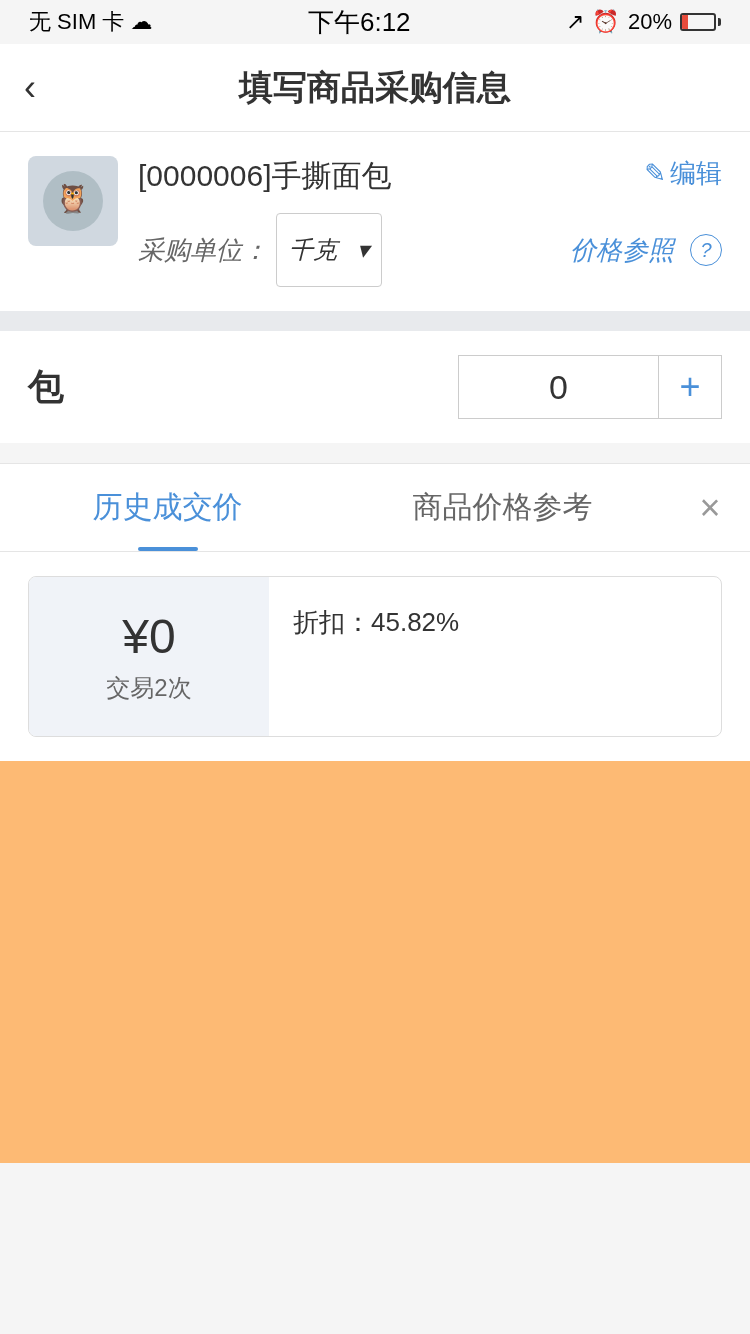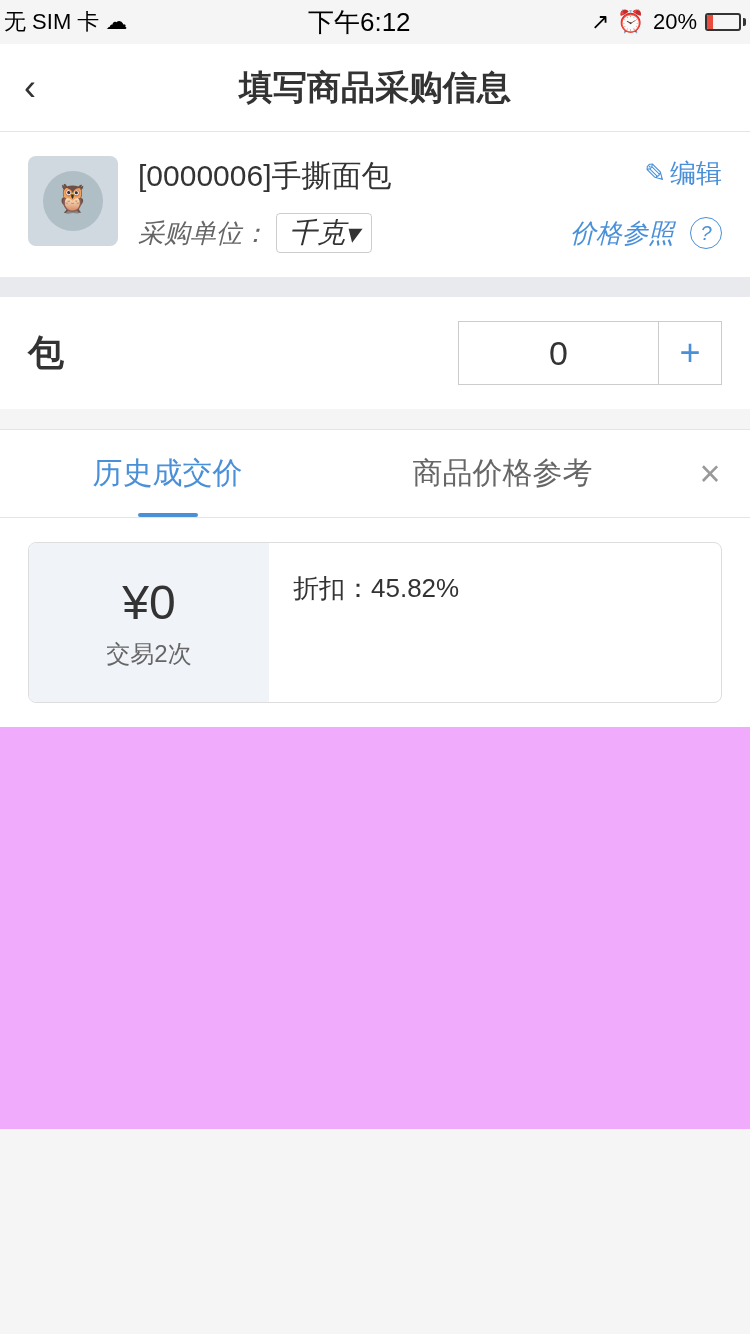--- a/index.html
+++ b/index.html
@@ -14,21 +14,21 @@
     }
 
     
     .status-bar {
       width: 750px;
       height: 44px;
       background: #f5f5f5;
       display: flex;
       align-items: center;
       justify-content: space-between;
-      padding: 0 4px;
+      padding: 0 29px;
       font-size: 24px;
       color: #000;
     }
     .status-left {
       display: flex;
       align-items: center;
       gap: 8px;
       font-size: 22px;
     }
     .status-center {
@@ -141,26 +141,26 @@
     .unit-left {
       display: flex;
       align-items: center;
       gap: 8px;
       font-size: 26px;
       color: #666;
     }
     .unit-dropdown {
       border: 1px solid #ccc;
       border-radius: 4px;
-      padding: 0 12px;
-      font-size: 28px;
-      color: #333;
-      display: flex;
-      align-items: center;
-      gap: 0;
+      padding: 20px 12px;
+      font-size: 24px;
+      color: #333;
+      display: flex;
+      align-items: center;
+      gap: 20px;
       background: #fff;
       cursor: pointer;
     }
     .price-ref {
       color: #4a90d9;
       font-size: 26px;
       display: flex;
       align-items: center;
       gap: 16px;
       cursor: pointer;
@@ -309,21 +309,21 @@
       flex-direction: column;
       gap: 14px;
     }
     .info-line {
       font-size: 26px;
       color: #333;
     }
 
     
     .main-bg {
-      background: #f0abfc;
+      background: #fdba74;
       min-height: 700px;
     }
   </style>
 </head>
 <body>
 
 <div class="status-bar">
   <div class="status-left">
     <span>无 SIM 卡 ☁</span>
   </div>

